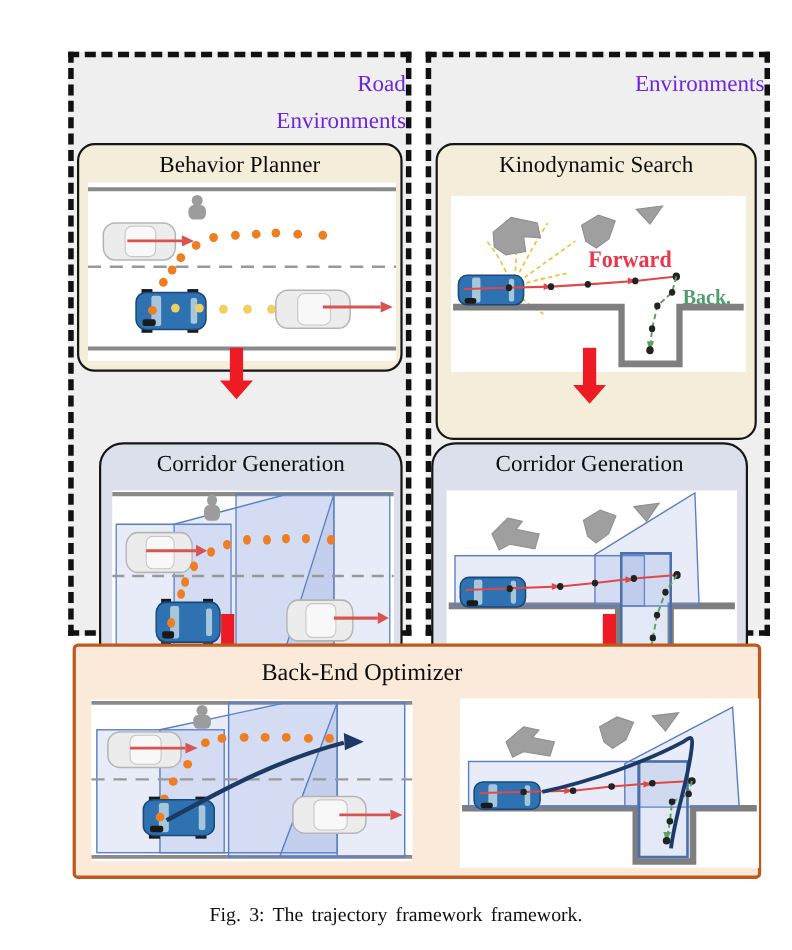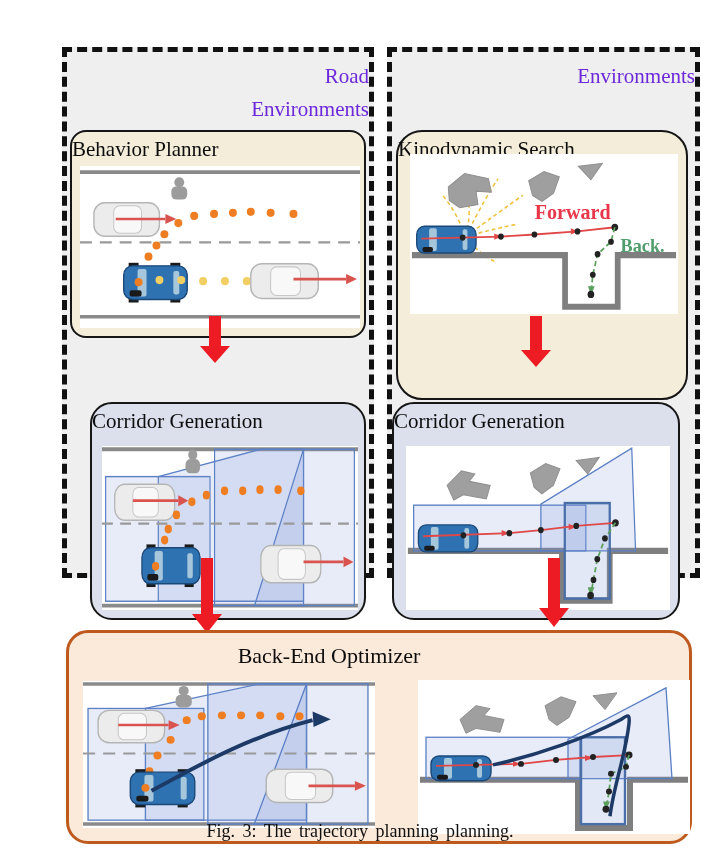--- a/index.html
+++ b/index.html
@@ -1,26 +1,26 @@
 <!DOCTYPE html>
 <html><head>
 <meta charset="utf-8">
 <style>
   html,body{margin:0;padding:0;background:#fff;}
   .canvas{position:relative;width:720px;height:864px;background:#fff;overflow:hidden;
           font-family:"Liberation Serif", serif;color:#111;}
   .dashed-box{position:absolute;box-sizing:border-box;border:5px dashed #111;background:#efeff0;}
   .box-hdr{position:absolute;left:0;right:0;top:8px;text-align:right;font-size:21px;line-height:33px;color:#6d28d9;}
   .panel{position:absolute;box-sizing:border-box;border:2.5px solid #161616;}
-  .panel-title{position:absolute;left:0;right:0;top:5px;text-align:left;font-size:21px;color:#0d0d0d;}
+  .panel-title{position:absolute;left:0;right:0;top:5px;text-align:center;font-size:21px;color:#0d0d0d;}
   .beige{background:#f3edda;border-radius:16px;}
   .bluegray{background:#dbe0ec;border-radius:22px;margin-top:48px;}
   .scene{position:absolute;background:#fff;}
   .scene svg{display:block;width:100%;height:100%;}
-  .optimizer{position:absolute;box-sizing:border-box;border:3px solid #bf5a1f;background:#fbe9da;border-radius:22px;margin-top:45px;}
+  .optimizer{position:absolute;box-sizing:border-box;border:3px solid #bf5a1f;background:#fbe9da;border-radius:5px;}
   .opt-title{position:absolute;left:0;top:10px;width:520px;text-align:center;font-size:22px;color:#0d0d0d;}
   .flow-arrow{position:absolute;}
   .caption{position:absolute;left:0;right:0;top:821px;text-align:center;font-size:18px;word-spacing:3px;color:#0f0f0f;}
   
   .road{stroke:#8a8a8a;stroke-width:3.5;}
   .lane{stroke:#999;stroke-width:2.2;stroke-dasharray:12 8;}
   .odot{fill:#ef7d22;}
   .ydot{fill:#f2cf63;}
   .kdot{fill:#222;}
   .cor{fill:rgba(124,150,214,0.18);stroke:#5b7fc4;stroke-width:1.3;}
@@ -113,23 +113,23 @@
         <g transform="translate(172,92)">
           <rect class="wcar-body" x="0" y="4" width="68" height="34" rx="11"></rect>
           <rect class="wcar-roof" x="20" y="7" width="30" height="28" rx="6"></rect>
         </g>
         <line class="redln" x1="215" y1="111" x2="268" y2="111"></line>
         <polygon class="redhead" points="268,106 279,111 268,116"></polygon>
       </svg>
     </div>
   </div>
 
-  <div class="panel beige" style="left:396px;top:130px;width:292px;height:270px;border-radius:26px;">
+  <div class="panel beige" style="left:396px;top:130px;width:292px;height:270px;">
     <div class="panel-title">Kinodynamic Search</div>
-    <div class="scene" style="left:12px;top:22px;width:268px;height:160px;">
+    <div class="scene" style="left:12px;top:46px;width:268px;height:160px;">
       <svg viewBox="0 0 280 155" preserveAspectRatio="none">
         <g class="tree">
           <path d="M58,80 Q68,45 52,22"></path>
             <path d="M58,80 Q80,40 92,24"></path>
           <path d="M58,80 Q95,55 118,40"></path>
             <path d="M58,80 Q90,72 112,68"></path>
           <path d="M58,80 Q70,95 88,104"></path>
             <path d="M58,80 Q48,55 34,40"></path>
         </g>
         <path class="gnd" d="M2,98 H162 V148 H217 V98 H278"></path>
@@ -371,15 +371,15 @@
           <circle class="kdot" cx="208" cy="88" r="3"></circle>
             <circle class="kdot" cx="193" cy="95" r="3"></circle>
           <circle class="kdot" cx="191" cy="113" r="3"></circle>
             <circle class="kdot" cx="188" cy="131" r="3.5"></circle>
         </g>
         <path class="navy" style="stroke-width:3.5" d="M75,86 C120,76 170,58 203,40 C210,35 212,34 211,44 C208,75 196,105 192,138"></path>
       </svg>
     </div>
   </div>
 
-  <div class="caption">Fig. 3: The trajectory planning planning.</div>
+  <div class="caption">Fig. 3: The trajectory framework framework.</div>
 
 </div>
 
 </body></html>

